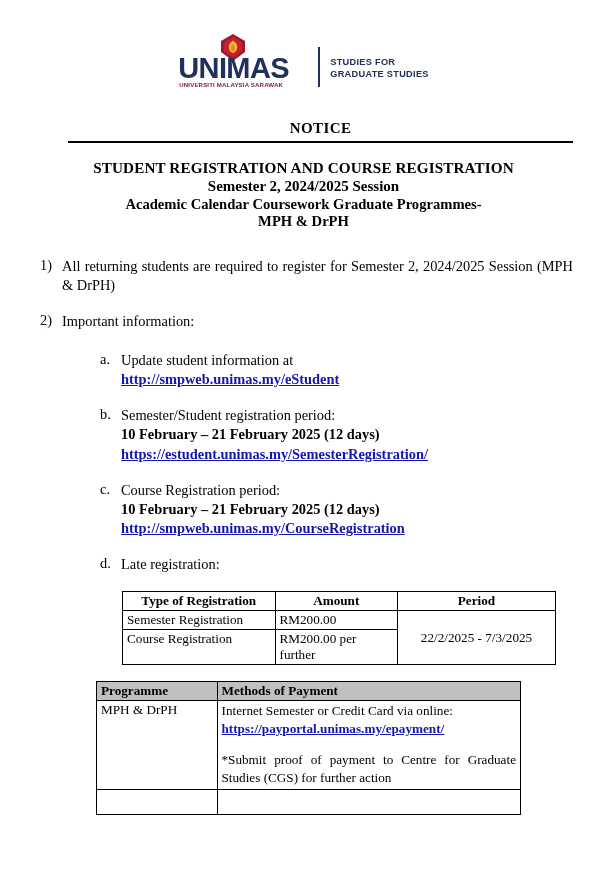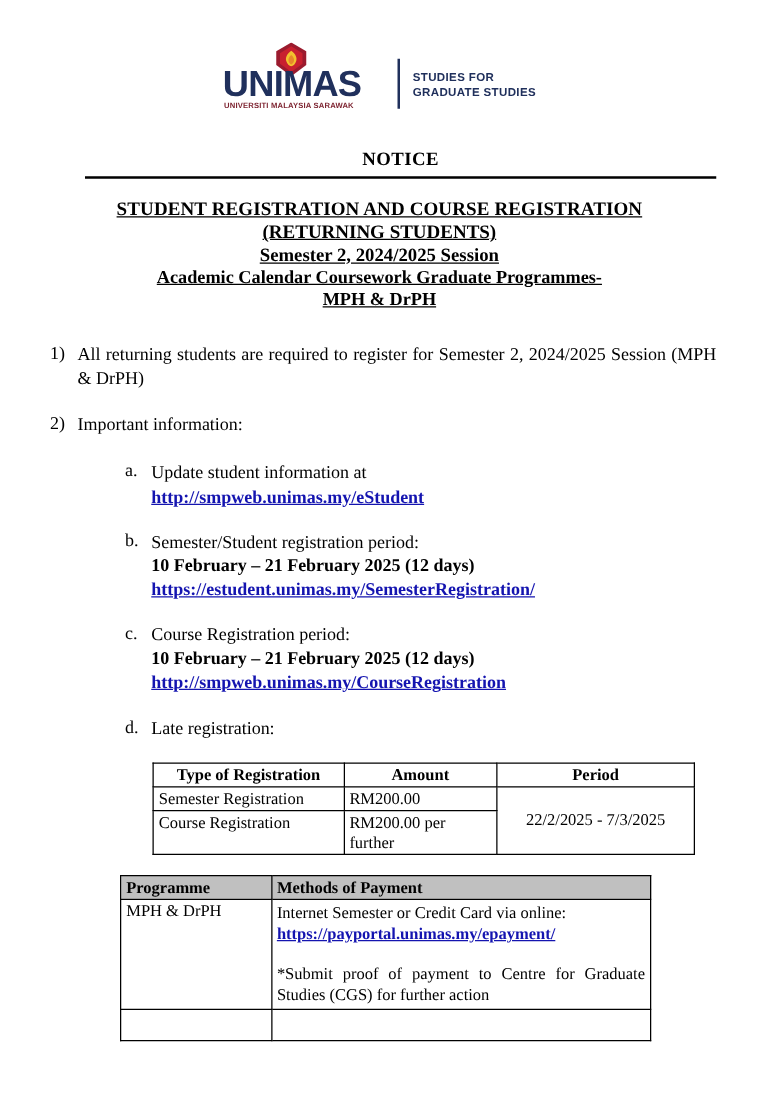--- a/index.html
+++ b/index.html
@@ -99,21 +99,20 @@
 
   
   .title-block {
     text-align: center;
     margin-top: 16px;
     line-height: 1.21;
   }
   .title-line {
     font-weight: bold;
     font-size: 15.2px;
-    text-decoration: underline;
   }
   .title-line.l1 { letter-spacing: 0.1px; }
   .title-line.l3 { font-size: 15px; }
   .title-line.l4 { font-size: 14.6px; }
 
   
   .content {
     margin-top: 26px;
     padding-left: 40px;
     padding-right: 34px;
@@ -231,21 +230,20 @@
 
 </div>
 
 <div class="notice-wrap">
   <div class="notice-title">NOTICE</div>
   <div class="notice-rule"></div>
 </div>
 
 <div class="title-block">
   <div class="title-line l1">STUDENT REGISTRATION AND COURSE REGISTRATION</div>
-  <div class="title-line l2">(RETURNING STUDENTS)</div>
   <div class="title-line l3">Semester 2, 2024/2025 Session</div>
   <div class="title-line l4">Academic Calendar Coursework Graduate Programmes-</div>
   <div class="title-line l4">MPH &amp; DrPH</div>
 </div>
 
 <div class="content">
 
   <div class="item">
     <div class="item-marker">1)</div>
     <div class="item-text">All returning students are required to register for Semester 2, 2024/2025 Session (MPH &amp; DrPH)</div>

